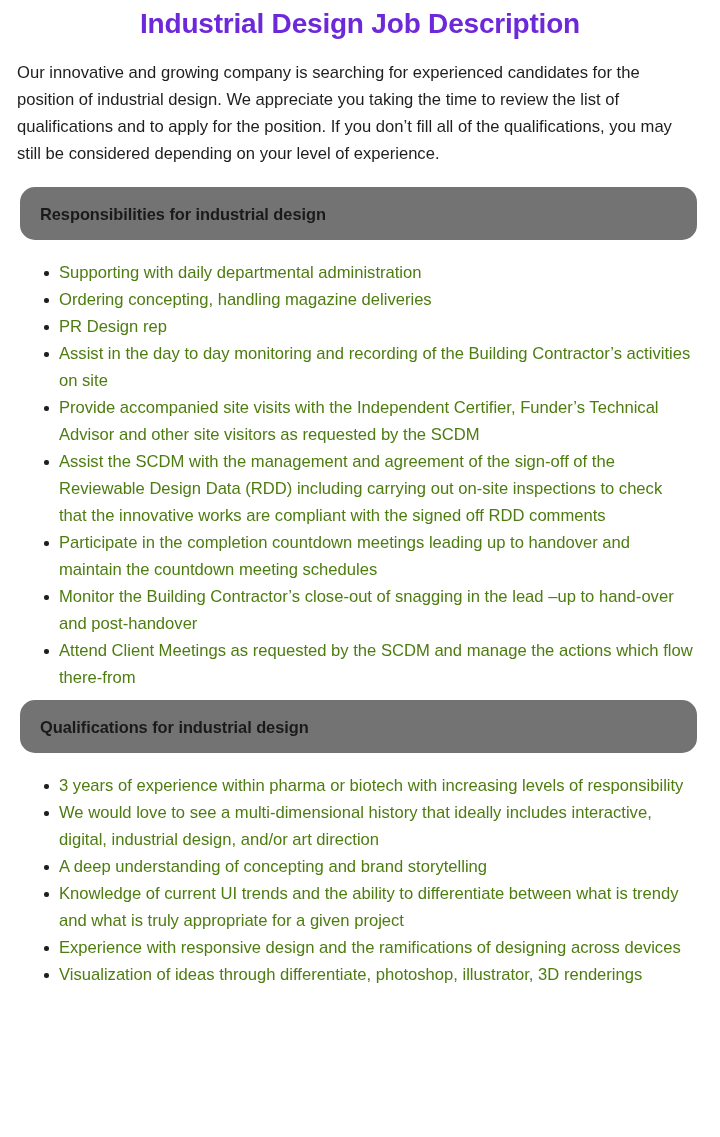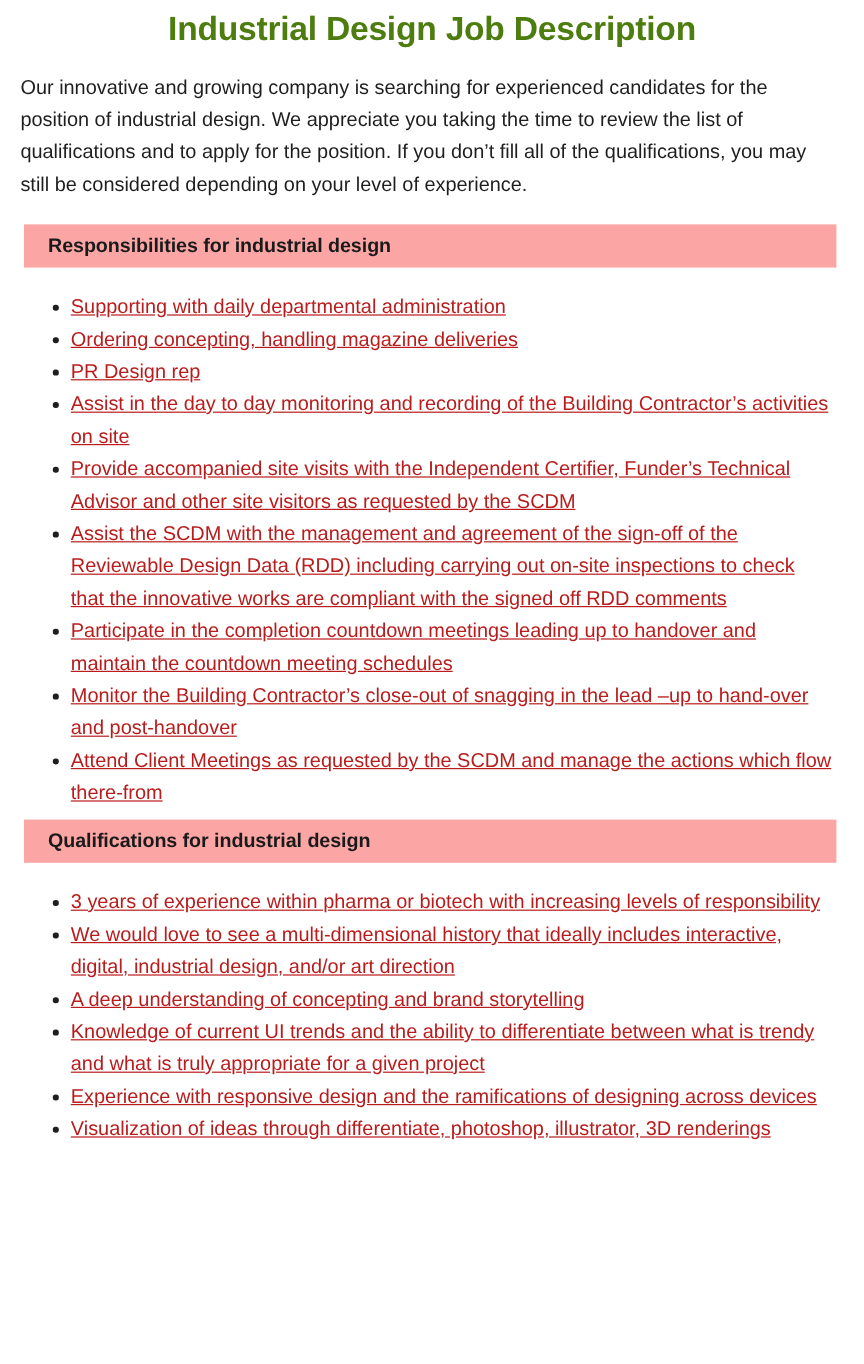--- a/index.html
+++ b/index.html
@@ -26,45 +26,46 @@
     padding: 0;
     position: relative;
     background: #ffffff;
   }
 
   
   .doc-title {
     font-size: 28px;
     font-weight: bold;
     text-align: center;
-    color: #4d7c0f;
+    color: #6d28d9;
     letter-spacing: -0.2px;
     margin: 0;
     padding: 6px 20px 0 20px;
     line-height: 36px;
   }
 
   
   .intro {
     font-size: 16.6px;
     line-height: 27px;
     color: #1e1e1e;
     margin: 0;
     padding: 17px 22px 0 17px;
     text-align: left;
   }
 
   
   .section-bar {
-    background: #fca5a5;
+    background: #737373;
     margin: 0 23px 0 20px;
-    height: 36px;
+    height: 53px;
     display: flex;
     align-items: center;
     padding: 0 0 0 20px;
+    border-radius: 15px;
   }
 
   .section-bar-first { margin-top: 20px; }
   .section-bar-next  { margin-top: 9px; }
 
   .section-title {
     font-size: 16.4px;
     font-weight: bold;
     color: #1a1a1a;
     line-height: 20px;
@@ -78,25 +79,24 @@
     padding: 0;
   }
 
   ul.bullets.first-list { padding-top: 19px; }
   ul.bullets.second-list { padding-top: 19px; }
 
   ul.bullets > li {
     position: relative;
     font-size: 16.6px;
     line-height: 27px;
-    color: #b91c1c;
+    color: #4d7c0f;
     padding-left: 59px;
     padding-right: 27px;
     margin: 0;
-    text-decoration: underline;
   }
 
   ul.bullets > li::before {
     content: "";
     position: absolute;
     left: 44px;
     top: 12px;
     width: 4.5px;
     height: 4.5px;
     border-radius: 50%;

